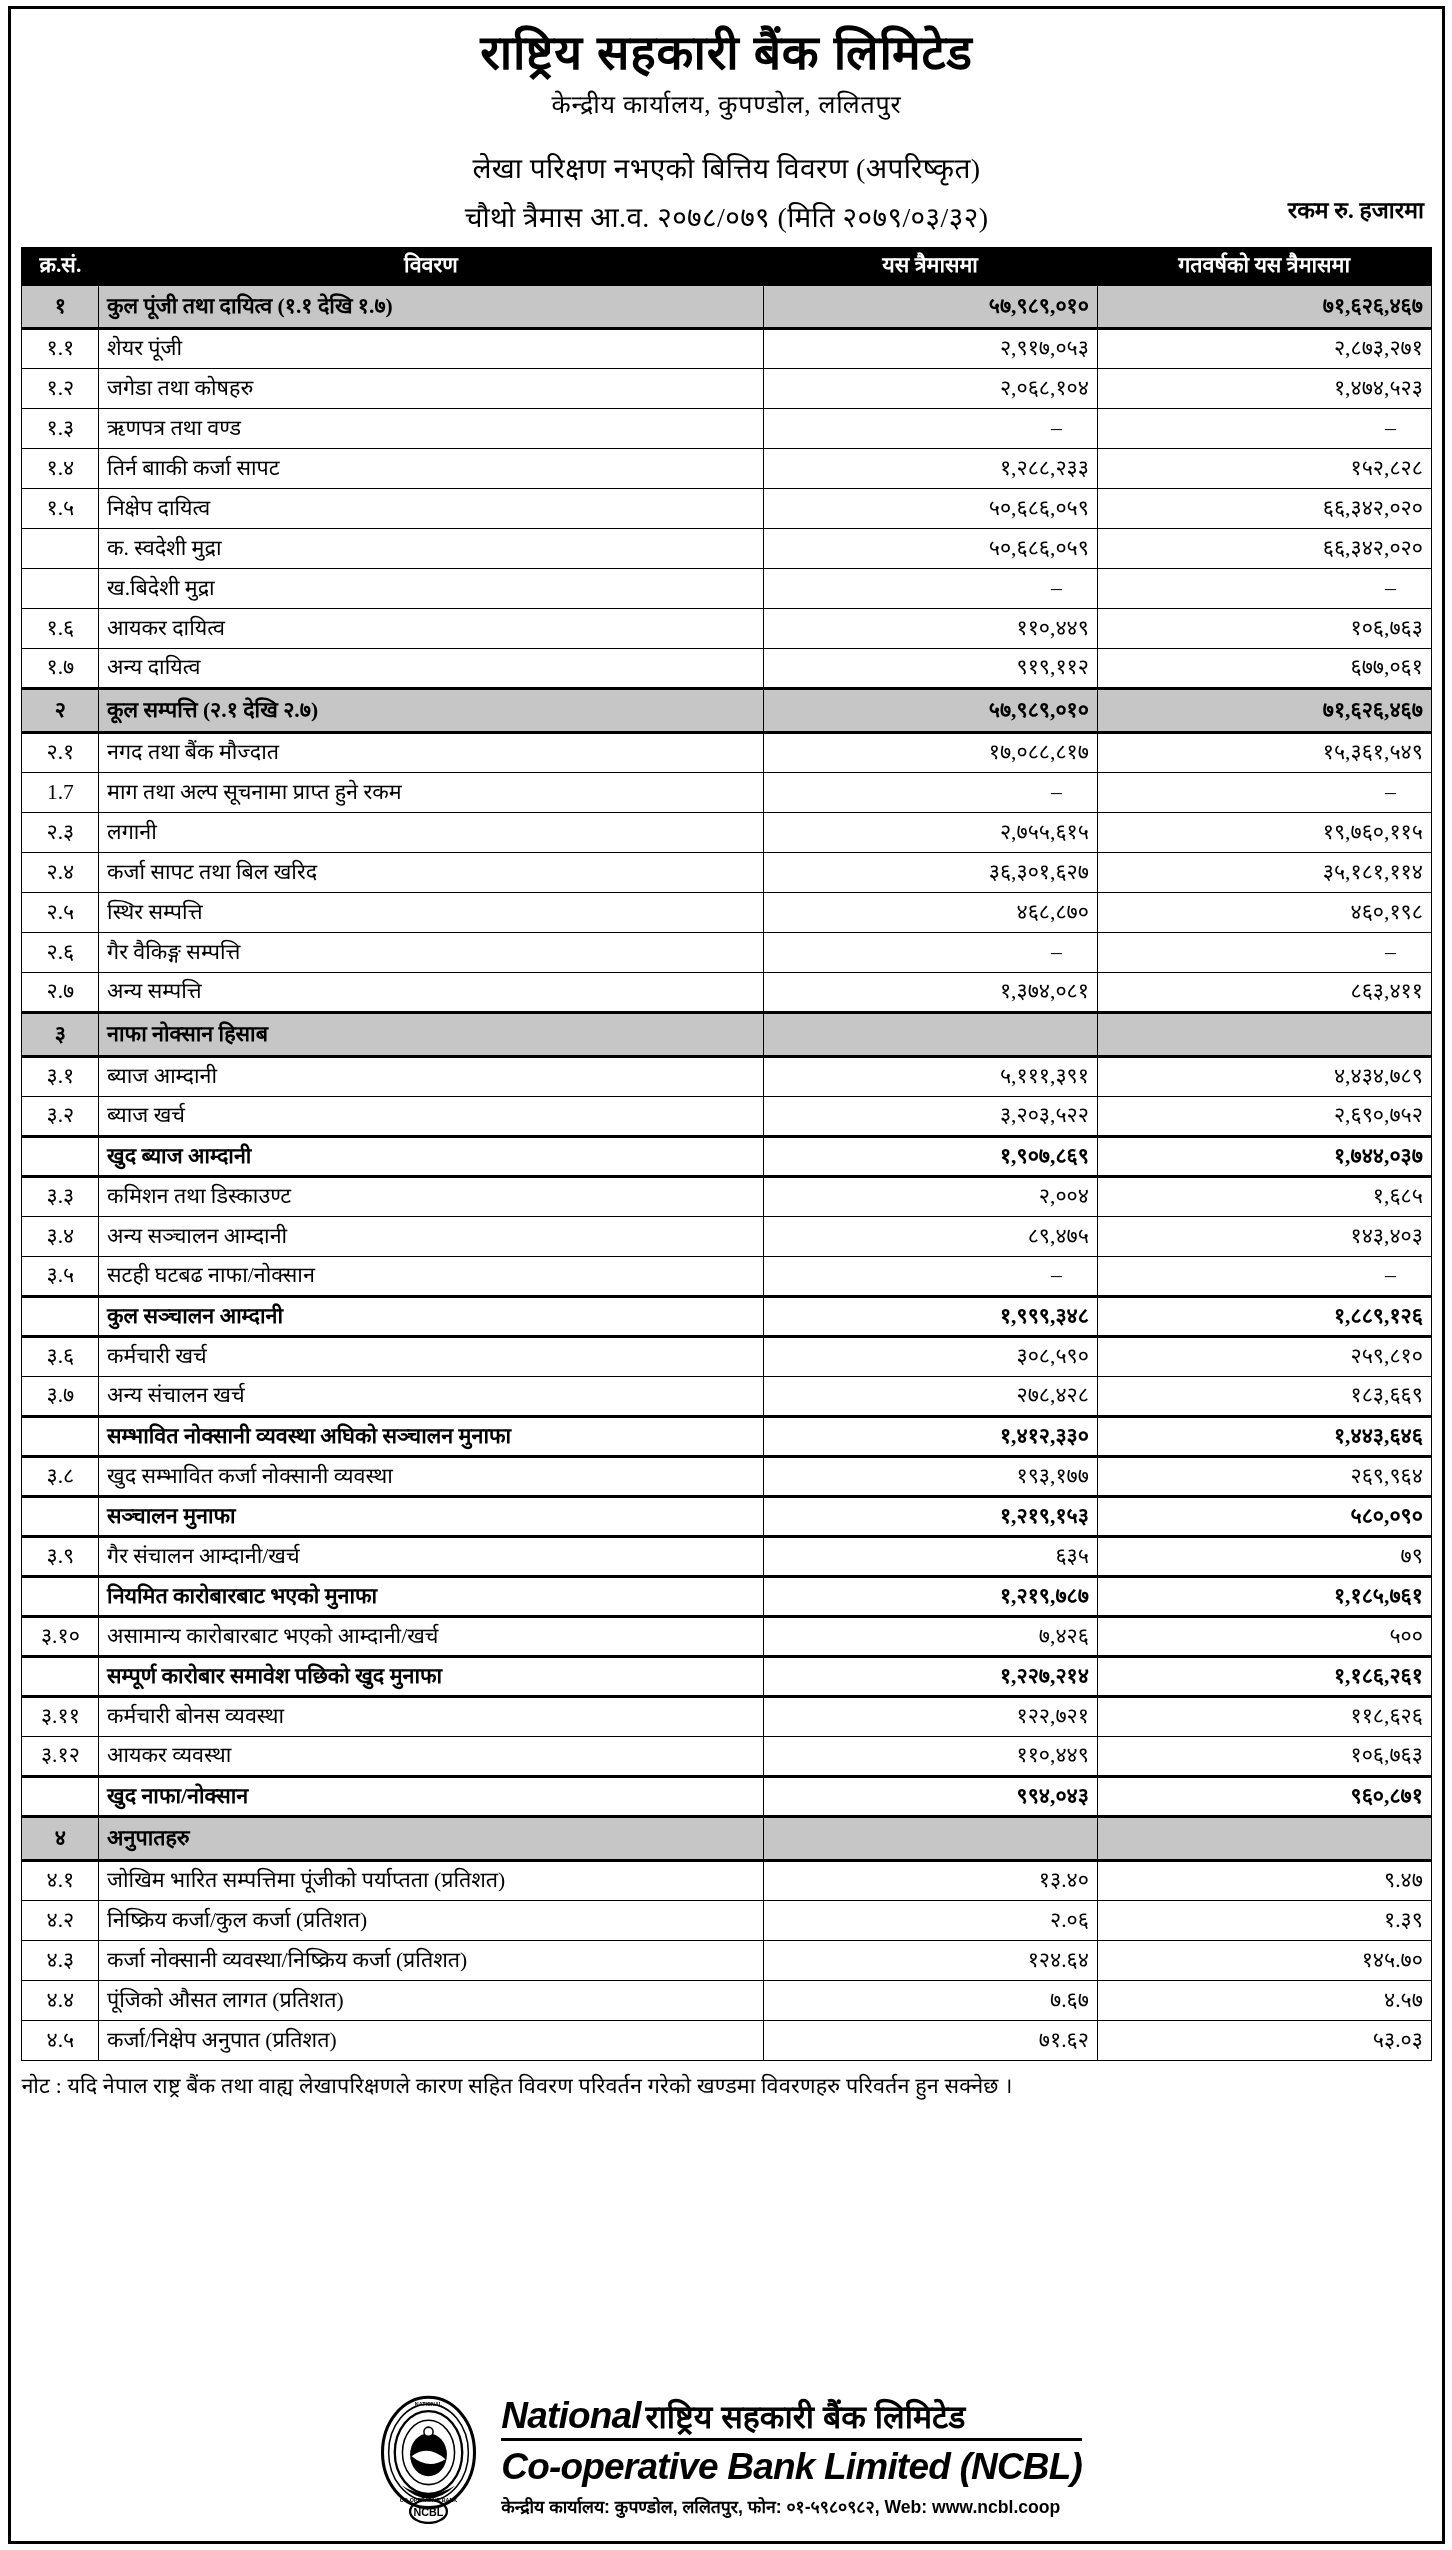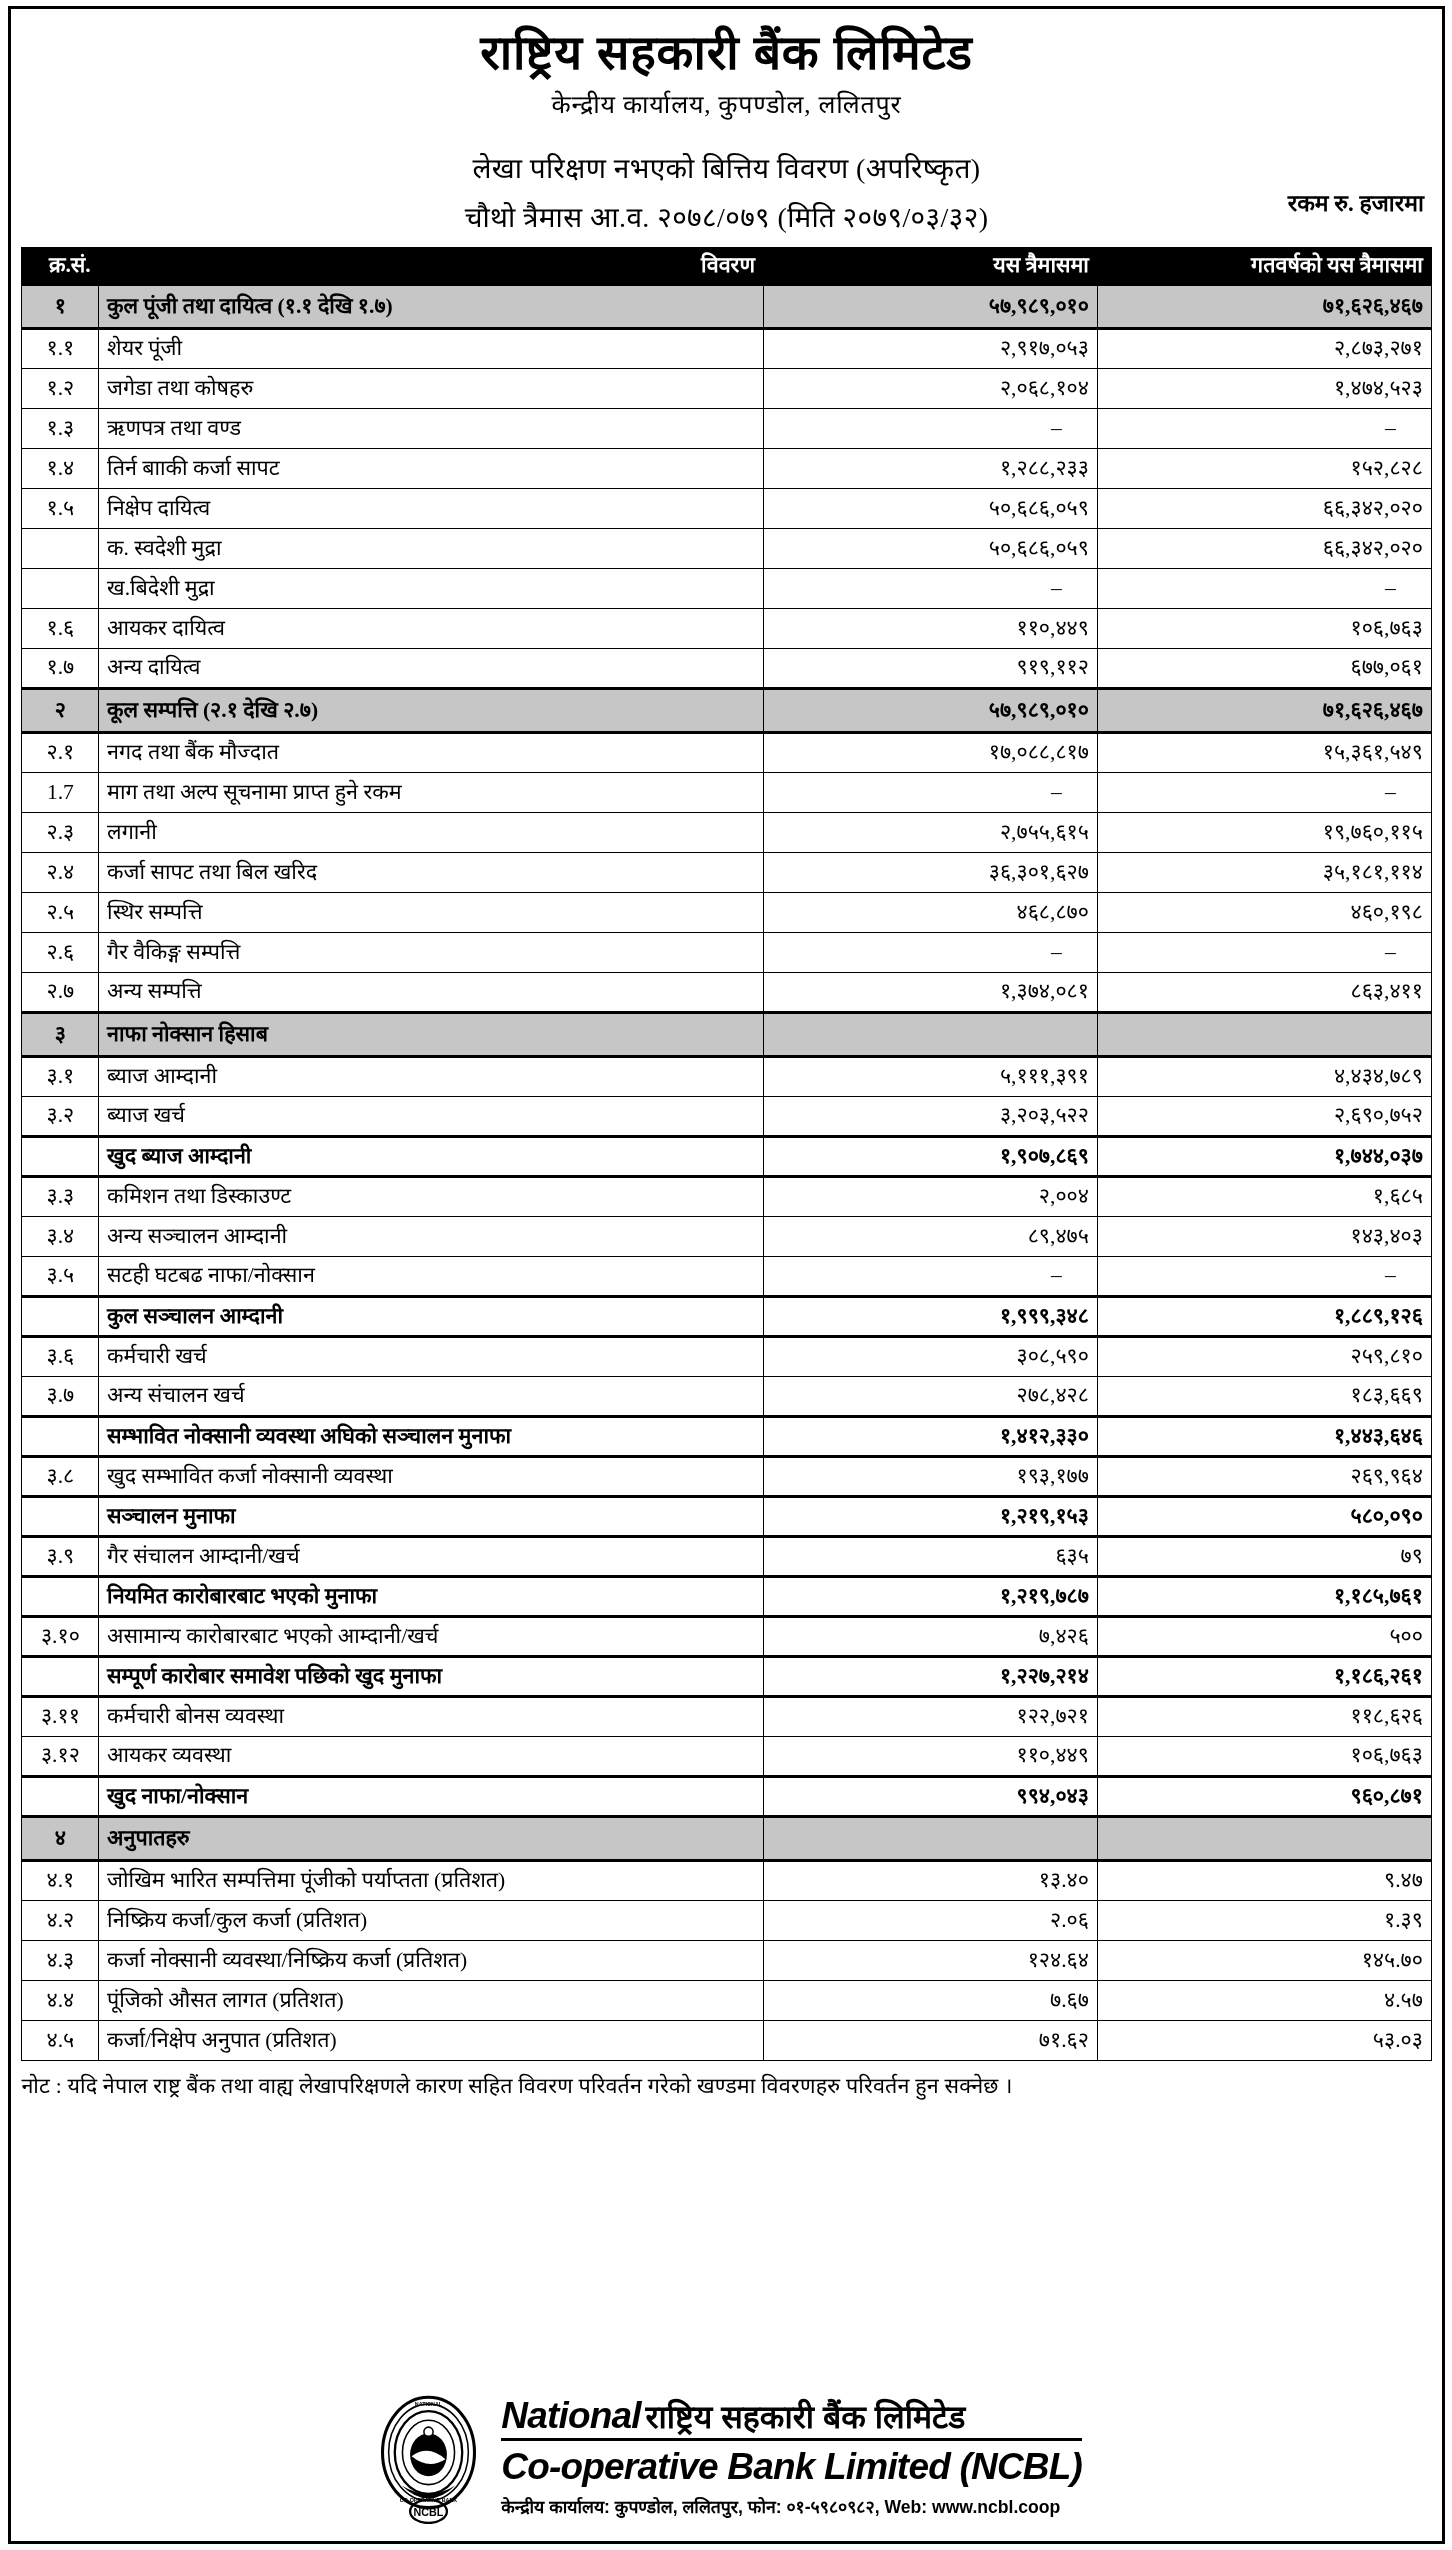--- a/index.html
+++ b/index.html
@@ -56,21 +56,21 @@
     margin-top:10.7px;
     position:relative;
   }
   .stmt-line2{
     font-size:28px;
     letter-spacing:0.4px;
   }
   .amount-unit{
     position:absolute;
     right:7.7px;
-    bottom:17px;
+    bottom:10px;
     font-size:23px;
     font-weight:bold;
   }
 
   
   table.fin{
     border-collapse:collapse;
     width:100%;
     margin-top:12.3px;
     table-layout:fixed;
@@ -85,21 +85,21 @@
   }
   col.c-sn{width:77px;}
   col.c-desc{width:auto;}
   col.c-cur{width:334px;}
   col.c-prev{width:334px;}
 
   thead th{
     background:#000;
     color:#fff;
     font-weight:bold;
-    text-align:right;
+    text-align:center;
     font-size:23px;
     height:36px;
     padding:4.6px 6.1px;
   }
   .sn{ text-align:center; white-space:nowrap; }
   .desc{ text-align:left;font-family:Liberation Serif, serif; }
   .num{ text-align:right; white-space:nowrap; padding-right:20px;}
   .num.dash{ padding-right:35px; }
 
   tr.section > td{

